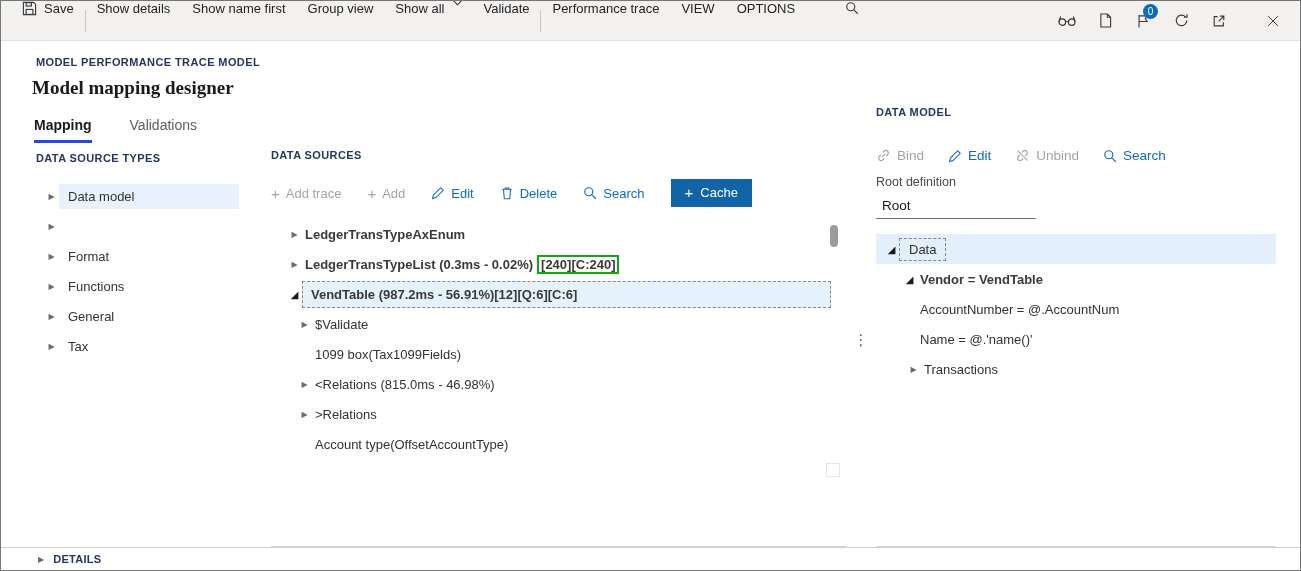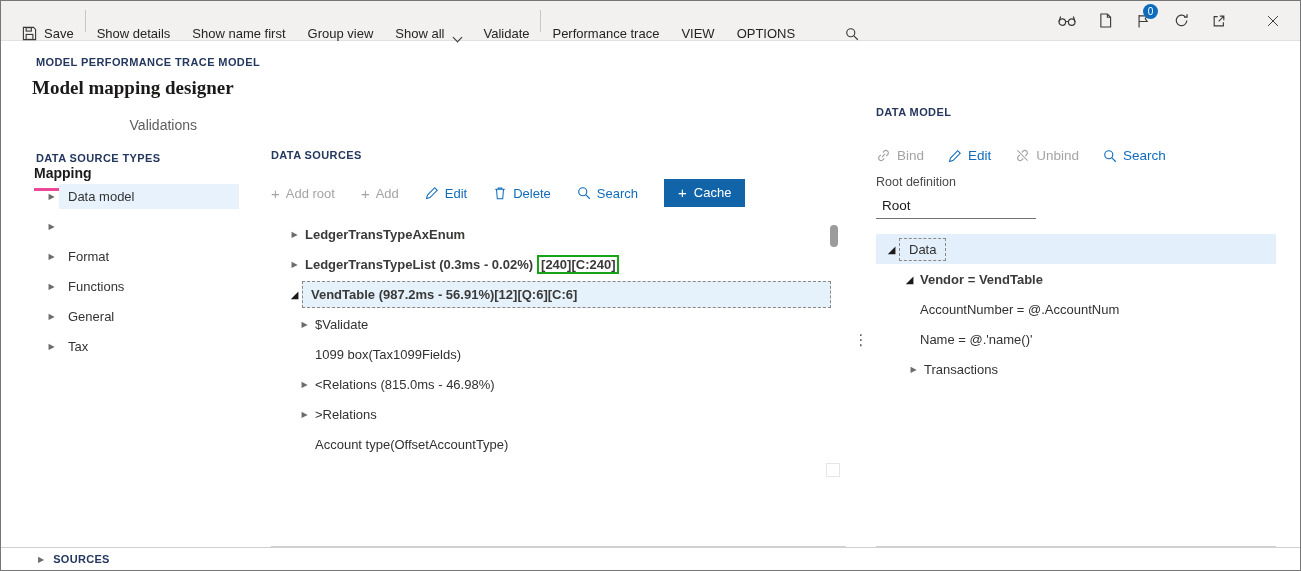--- a/index.html
+++ b/index.html
@@ -3,39 +3,39 @@
 <meta charset="utf-8">
 <style>
   * { margin:0; padding:0; box-sizing:border-box; }
   html,body { background:#fff; }
   body { font-family:"Liberation Sans","DejaVu Sans",sans-serif; color:#323130; }
   .window { position:relative; width:1301px; height:571px; border:1px solid #767676; background:#fff; overflow:hidden; }
 
   
   .topbar { position:absolute; top:0; left:0; right:0; height:40px; background:#f2f1f0; border-bottom:1px solid #e3e1df;
             display:flex; align-items:center; padding:0 10px; font-size:13px; color:#252423; }
-  .tb-item { display:flex; align-items:flex-end; gap:7px; padding:0 11px; height:40px; cursor:pointer; white-space:nowrap; }
+  .tb-item { display:flex; align-items:flex-start; gap:7px; padding:0 11px; height:40px; cursor:pointer; white-space:nowrap; }
   .tb-sep { width:1px; height:22px; background:#c8c6c4; }
   .chev-down { width:7px; height:7px; border-right:1.4px solid #323130; border-bottom:1.4px solid #323130;
                transform:rotate(45deg); margin:-4px 0 0 3px; }
   .tb-search { margin-left:28px; }
   .tb-right { margin-left:auto; display:flex; align-items:center; gap:4px; }
   .icon-btn { width:34px; height:34px; display:flex; align-items:center; justify-content:center; position:relative; cursor:pointer; }
   .badge { position:absolute; top:0px; right:2px; background:#0f6cbd; color:#fff; border-radius:50%;
            min-width:15px; height:15px; font-size:10px; display:flex; align-items:center; justify-content:center; }
   .close-btn { margin-left:16px; }
 
   
   .caption { position:absolute; left:35px; top:55px; font-size:11px; font-weight:700; letter-spacing:.4px; color:#24375e; }
   .page-title { position:absolute; left:31px; top:76px; font-size:19px; font-weight:700; color:#1b1a19;font-family:Liberation Serif, serif; }
 
   
   .tabs { position:absolute; left:33px; top:116px; display:flex; gap:38px; font-size:14px; }
   .tab { padding-bottom:7px; cursor:pointer; color:#605e5c; }
-  .tab.active { color:#1b1a19; font-weight:700; border-bottom:3px solid #ec4899;margin-top:48px; }
+  .tab.active { color:#1b1a19; font-weight:700; border-bottom:3px solid #1d4ed8; }
 
   
   .panel-heading { font-size:11px; font-weight:700; letter-spacing:.4px; color:#24375e; }
   .trow { display:flex; align-items:center; height:30px; font-size:13px; }
   .chev { flex:none; width:15px; text-align:center; }
   .chev.c { font-size:8px; color:#6e6c6a; }
   .chev.e { font-size:10px; color:#1b1a19; }
   .chev.sp { visibility:hidden; }
   .lbl { padding:4px 3px; white-space:nowrap; }
   .bold { font-weight:700; color:#3b3a39; }
@@ -228,21 +228,21 @@
       <span class="lbl">Tax</span>
     </div>
   </div>
 
   <div class="panel-mid">
     <div class="panel-heading">DATA SOURCES</div>
 
     <div class="mid-toolbar">
       <div class="cmd disabled">
         <span class="plus">+</span>
-        <span>Add root</span>
+        <span>Add trace</span>
       </div>
       <div class="cmd disabled">
         <span class="plus">+</span>
         <span>Add</span>
       </div>
       <div class="cmd">
         <span>
           <svg width="14" height="14" viewBox="0 0 16 16">
               <path d="M1.8 14.2l1-3.9 8.3-8.3 2.9 2.9-8.3 8.3z" fill="none" stroke="#0f6cbd" stroke-width="1.2"></path>
             </svg>
@@ -379,16 +379,16 @@
       </div>
       <div class="trow pr-row lvl2b">
         <span class="chev c">▶</span>
         <span class="lbl">Transactions</span>
       </div>
     </div>
   </div>
 
   <div class="details-bar">
     <span class="chev c">▶</span>
-    <span class="panel-heading">SOURCES</span>
+    <span class="panel-heading">DETAILS</span>
   </div>
 
 </div>
 
 </body></html>

